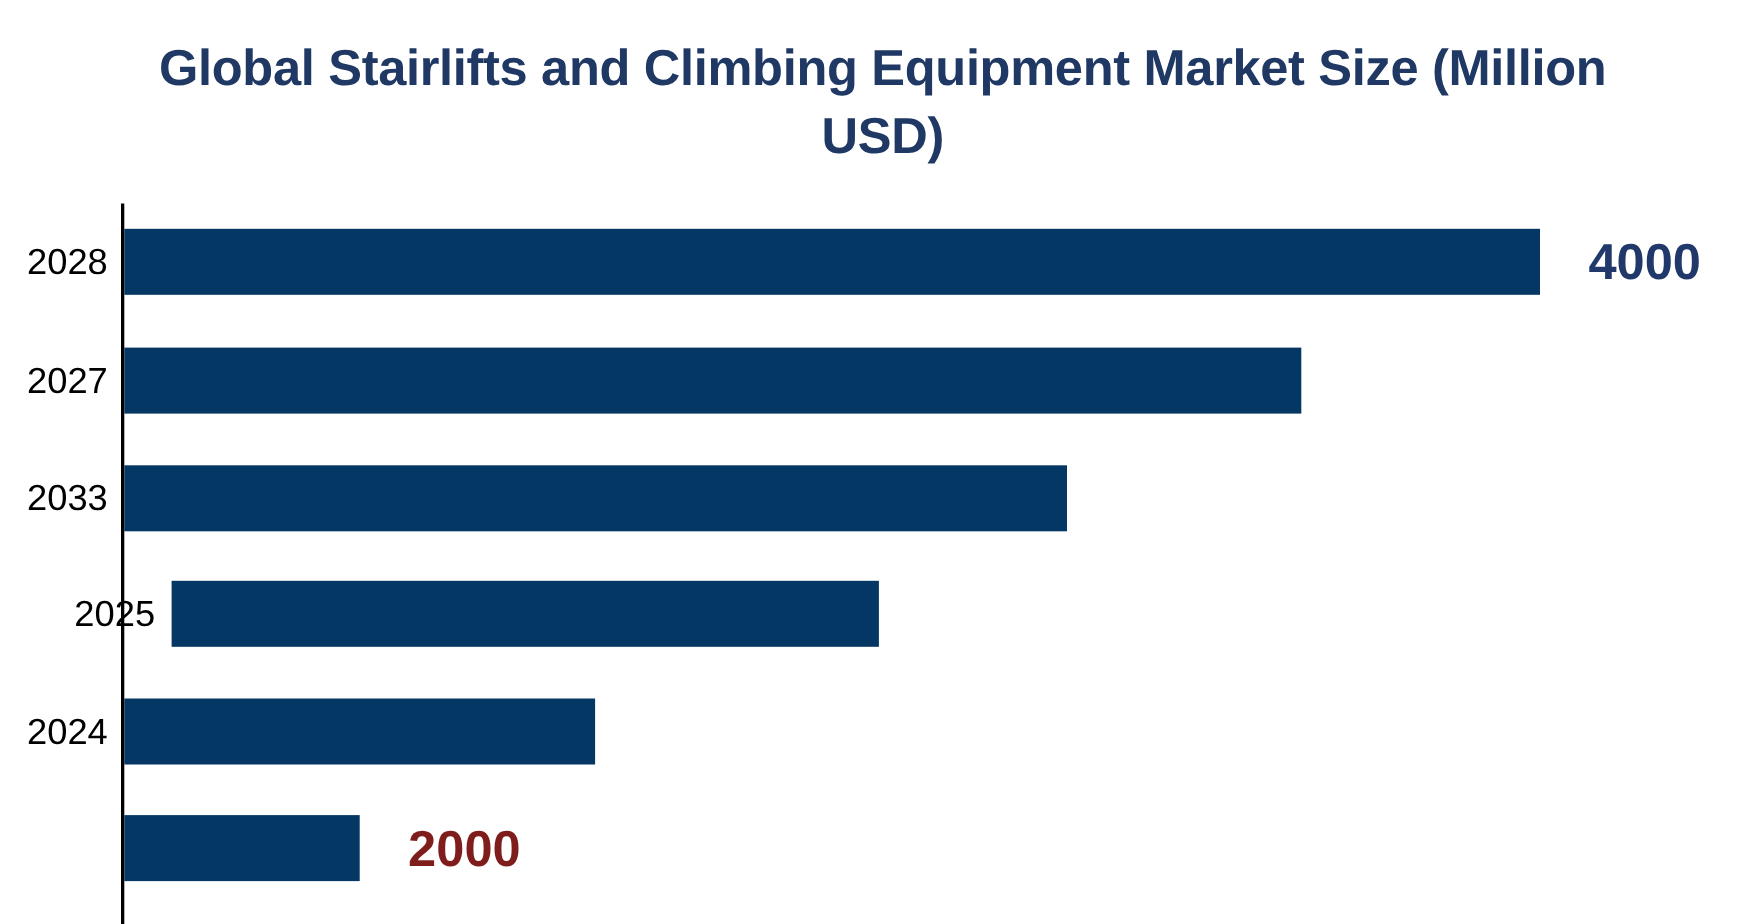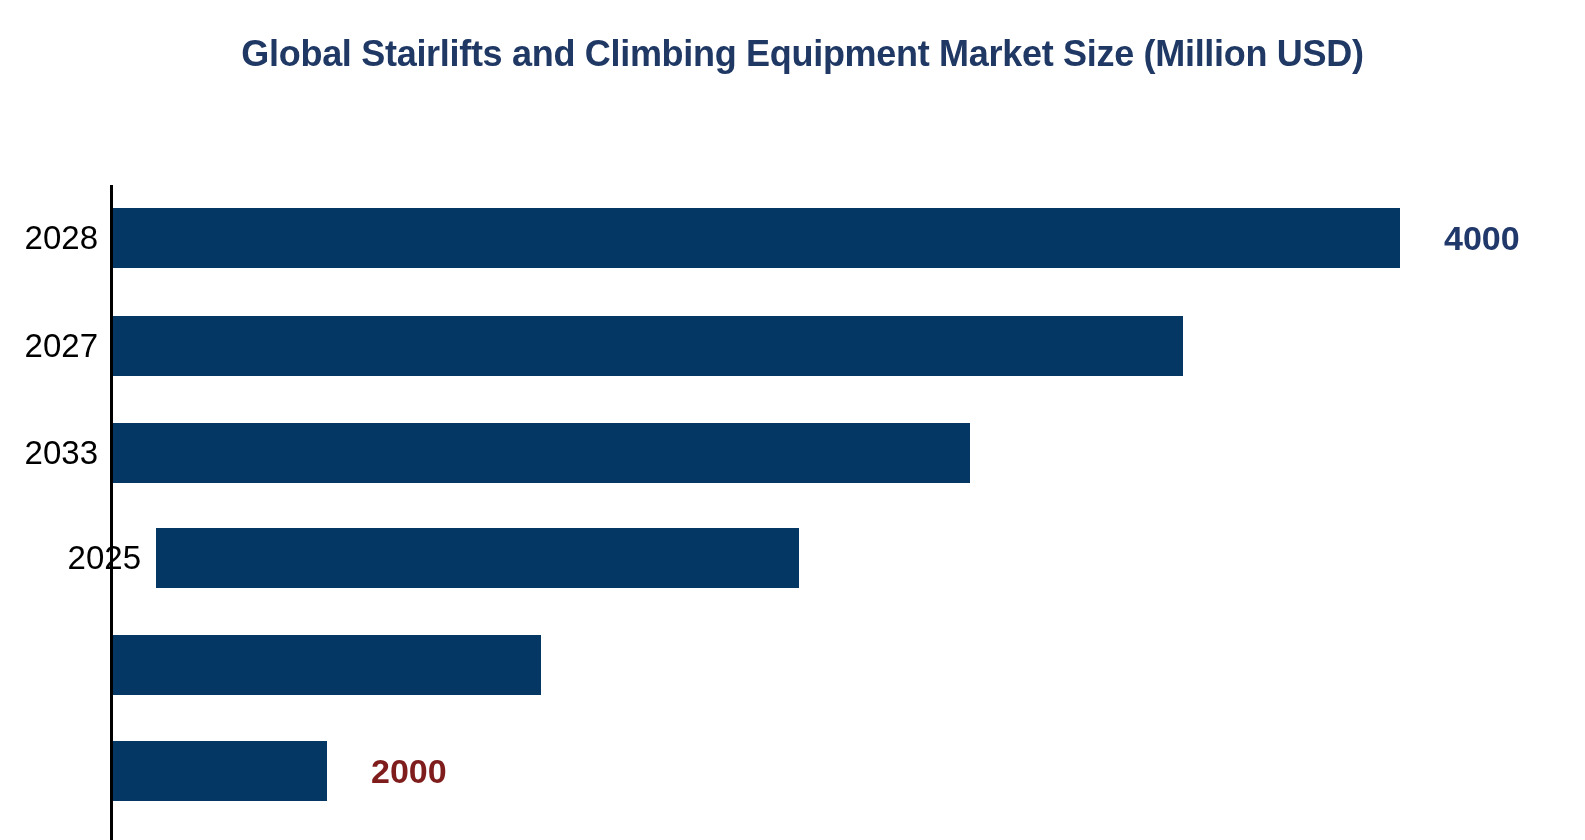--- a/index.html
+++ b/index.html
@@ -27,21 +27,21 @@
   
   .chart-title {
     position: absolute;
     left: 110px;
     top: 30px;
     width: 1385px;
     text-align: center;
     color: #1F3864;
     font-family: "Liberation Sans", sans-serif;
     font-weight: bold;
-    font-size: 36px;
+    font-size: 46px;
     line-height: 1.35;
     letter-spacing: -0.3px;
     white-space: normal;
   }
 
   
   .plot-area {
     position: absolute;
     left: 0;
     top: 0;
@@ -88,21 +88,21 @@
     background: #043764;
   }
 
   .bar-value {
     position: absolute;
     top: 0px;
     height: 60px;
     line-height: 60px;
     color: #20386A;
     font-family: "Liberation Sans", sans-serif;
-    font-size: 34px;
+    font-size: 46px;
     font-weight: bold;
     white-space: nowrap;
   }
 </style>
 </head>
 <body>
 
 <div id="chart-root">
 
   <div class="chart-title">Global Stairlifts and Climbing Equipment Market Size (Million USD)</div>
@@ -123,20 +123,21 @@
         </div>
         <div class="bar-row" style="top: 423px;">
           <div class="cat-label">2033</div>
           <div class="bar" style="width: 857px; background: rgb(4, 55, 100);"></div>
         </div>
         <div class="bar-row" style="top: 528px; margin-left: 43px;">
           <div class="cat-label">2025</div>
           <div class="bar" style="width: 643px; background: rgb(4, 55, 100);"></div>
         </div>
         <div class="bar-row" style="top: 635px;">
+          <div class="cat-label">2024</div>
           <div class="bar" style="width: 428px; background: rgb(4, 55, 100);"></div>
         </div>
         <div class="bar-row" style="top: 741px;">
           <div class="bar" style="width: 214px; background: rgb(4, 55, 100);"></div>
           <div class="bar-value" style="left: 371px; color: #7f1d1d;">2000</div>
         </div>
       </div>
 
   </div>
 </div>

